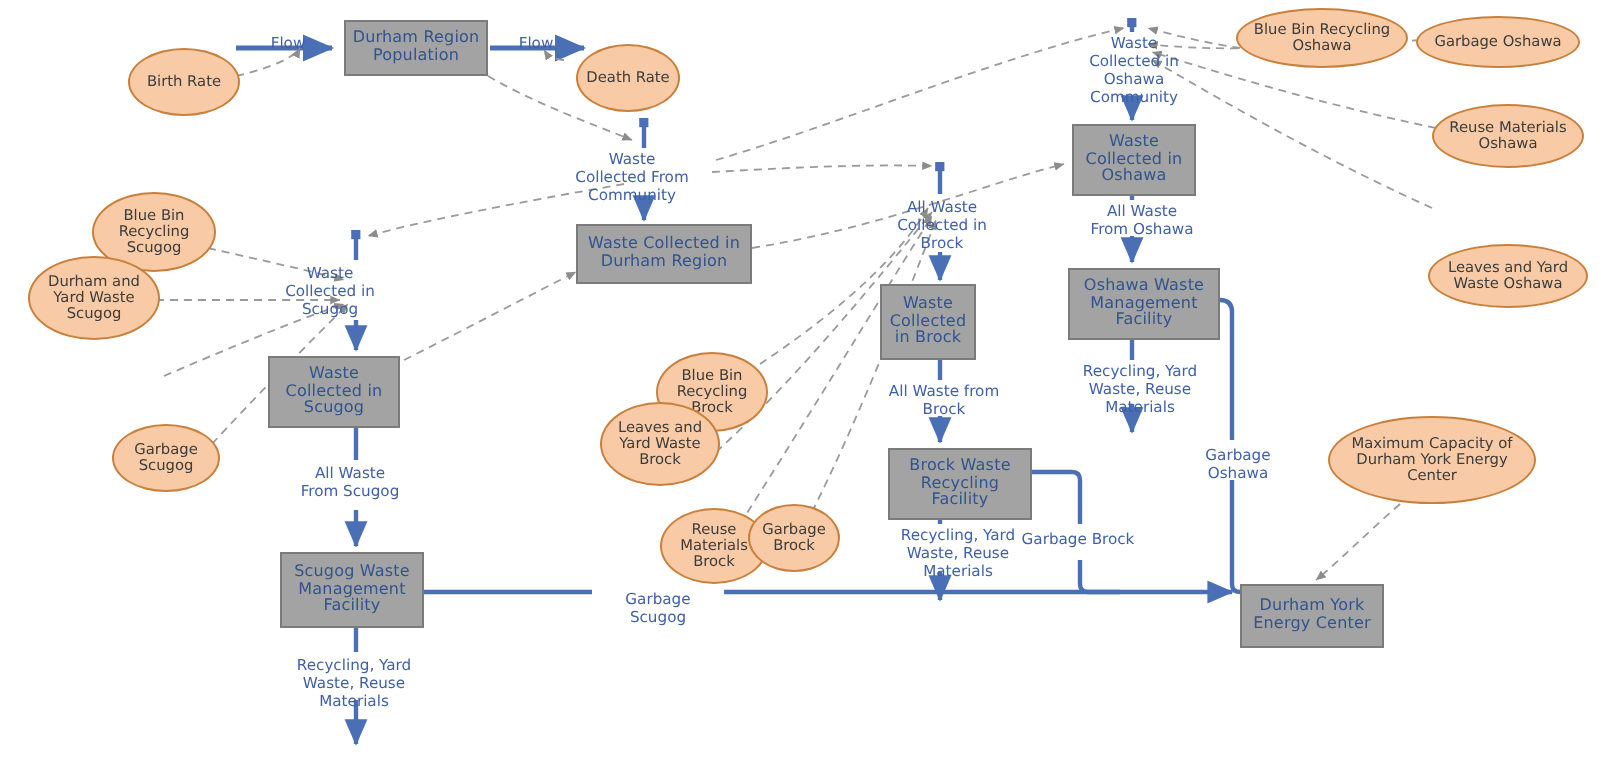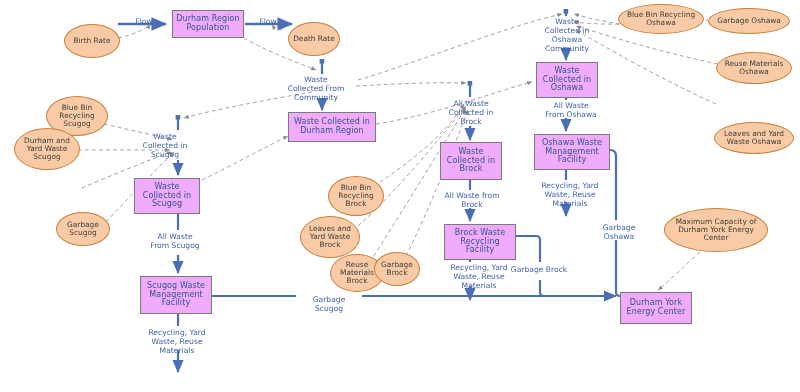--- a/index.html
+++ b/index.html
@@ -21,21 +21,21 @@
     left: 0;
     top: 0;
     width: 800px;
     height: 392px;
     pointer-events: none;
   }
   
   .stock {
     position: absolute;
     box-sizing: border-box;
-    background: #f0abfc;
+    background: #a3a3a3;
     border: 1.4px solid #7b7b7b;
     color: #31538f;
     display: flex;
     align-items: center;
     justify-content: center;
     text-align: center;
     line-height: 1.12;
     font-size: 8px;
     letter-spacing: 0.1px;
     padding: 1px 2px;
@@ -178,21 +178,21 @@
   </div>
 
   <div class="stock" style="left:288px; top:112px; width:88px; height:30px;">
     <span>Waste Collected in Durham Region</span>
   </div>
 
   <div class="stock" style="left:134px; top:178px; width:66px; height:36px;">
     <span>Waste Collected in Scugog</span>
   </div>
 
-  <div class="stock" style="left:440px; top:142px; width:62px; height:38px;justify-content:flex-end;">
+  <div class="stock" style="left:440px; top:142px; width:48px; height:38px;justify-content:flex-end;">
     <span>Waste Collected in Brock</span>
   </div>
 
   <div class="stock" style="left:536px; top:62px; width:62px; height:36px;">
     <span>Waste Collected in Oshawa</span>
   </div>
 
   <div class="stock" style="left:140px; top:276px; width:72px; height:38px;">
     <span>Scugog Waste Management Facility</span>
   </div>
@@ -227,21 +227,21 @@
 
 
   <div class="aux" style="left:56px; top:212px; width:54px; height:34px;">
     <span>Garbage Scugog</span>
   </div>
 
   <div class="aux" style="left:328px; top:176px; width:56px; height:40px;">
     <span>Blue Bin Recycling Brock</span>
   </div>
 
-  <div class="aux" style="left:300px; top:216px; width:60px; height:42px;justify-content:flex-end;">
+  <div class="aux" style="left:300px; top:201px; width:60px; height:42px;justify-content:flex-end;">
     <span>Leaves and Yard Waste Brock</span>
   </div>
 
   <div class="aux" style="left:330px; top:254px; width:54px; height:38px;">
     <span>Reuse Materials Brock</span>
   </div>
 
   <div class="aux" style="left:374px; top:252px; width:46px; height:34px;">
     <span>Garbage Brock</span>
   </div>

